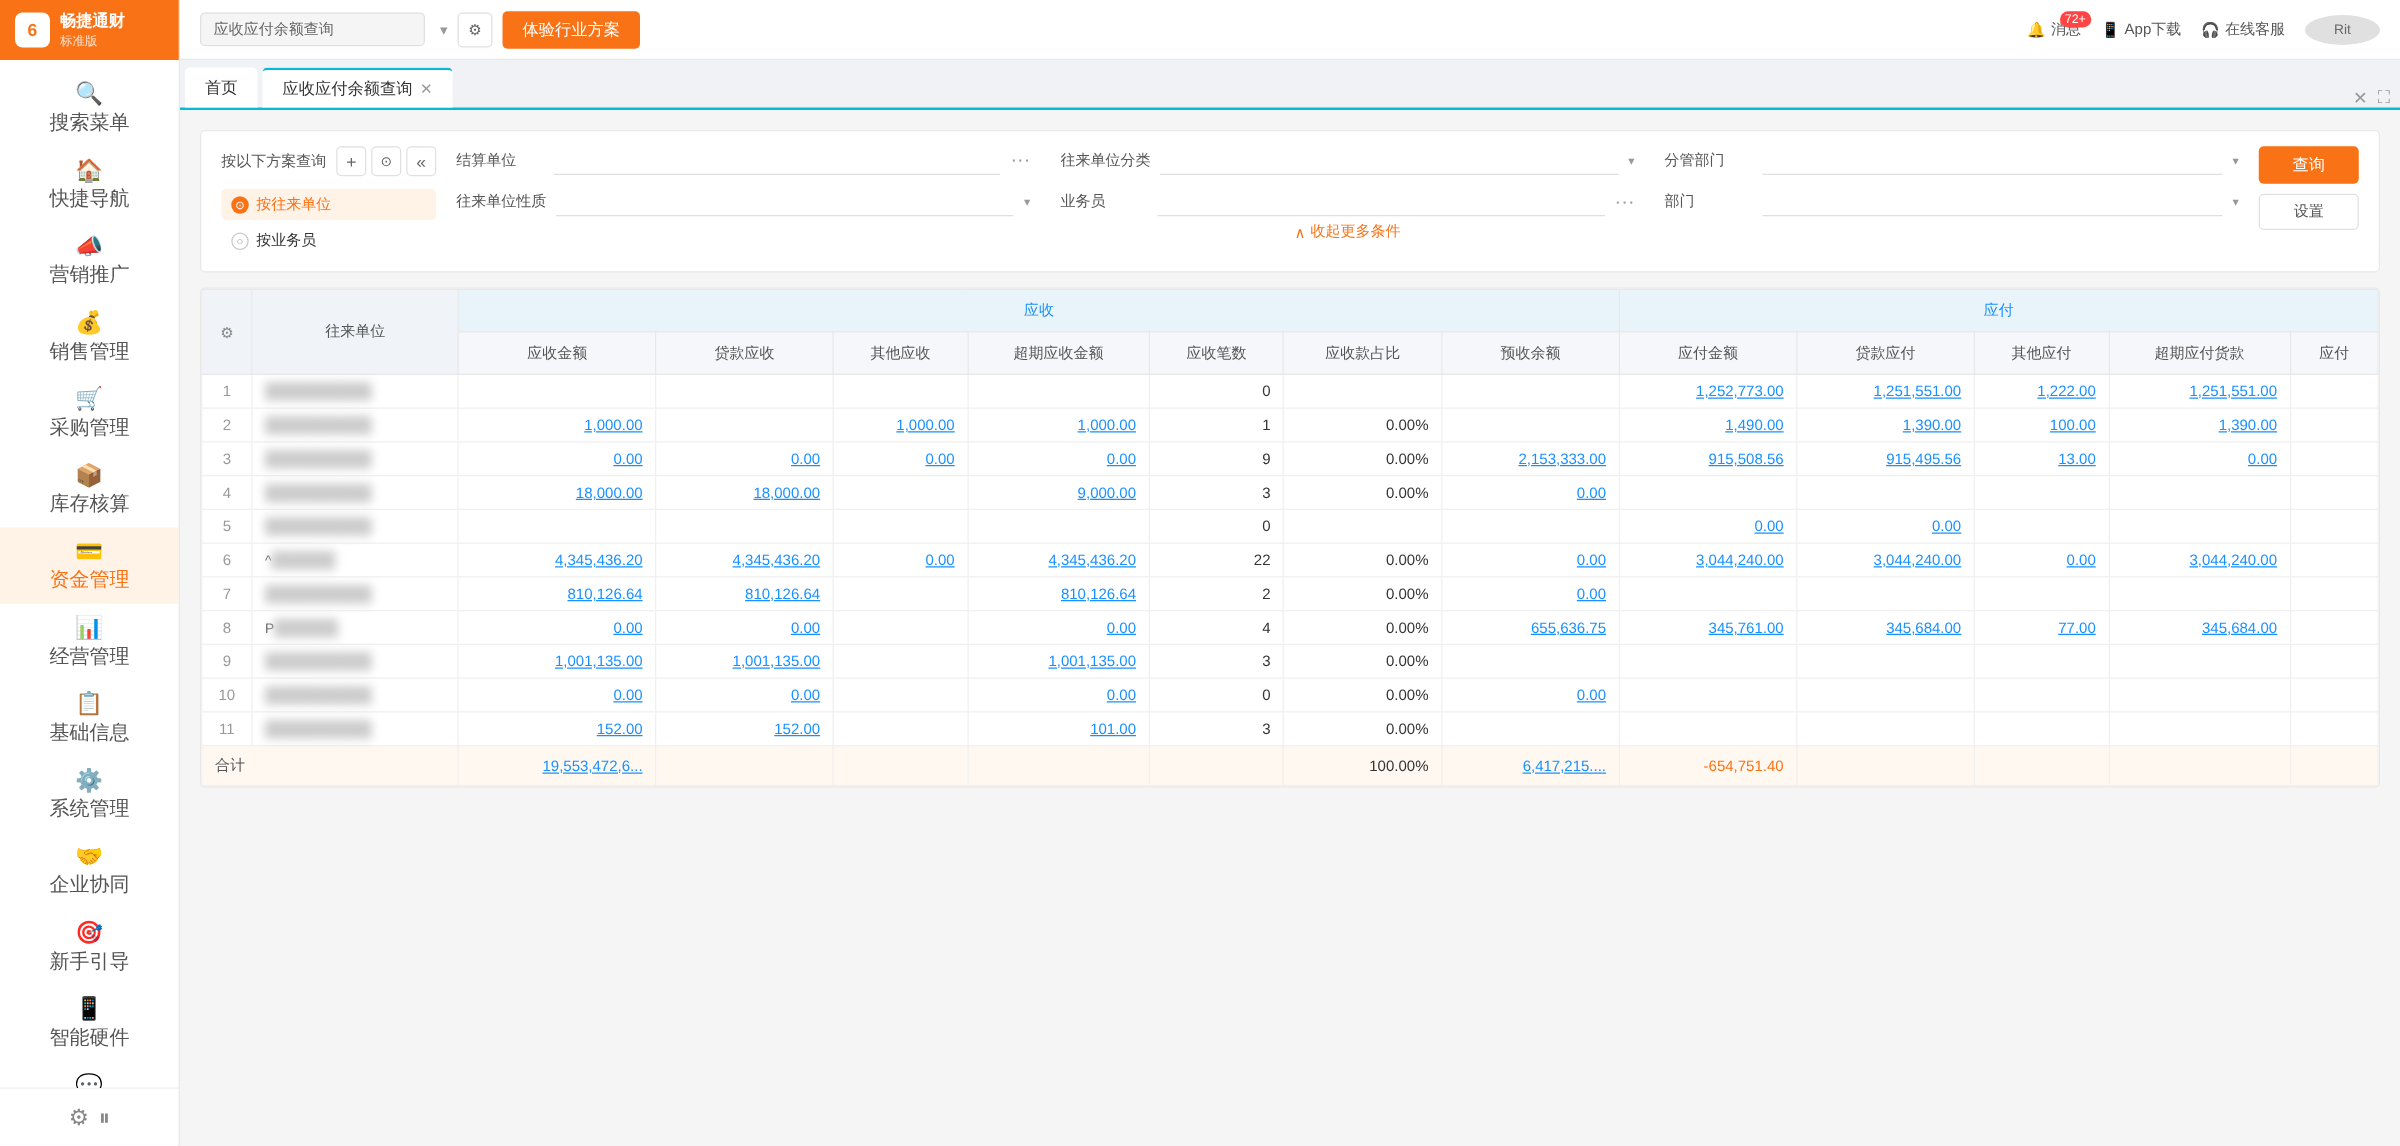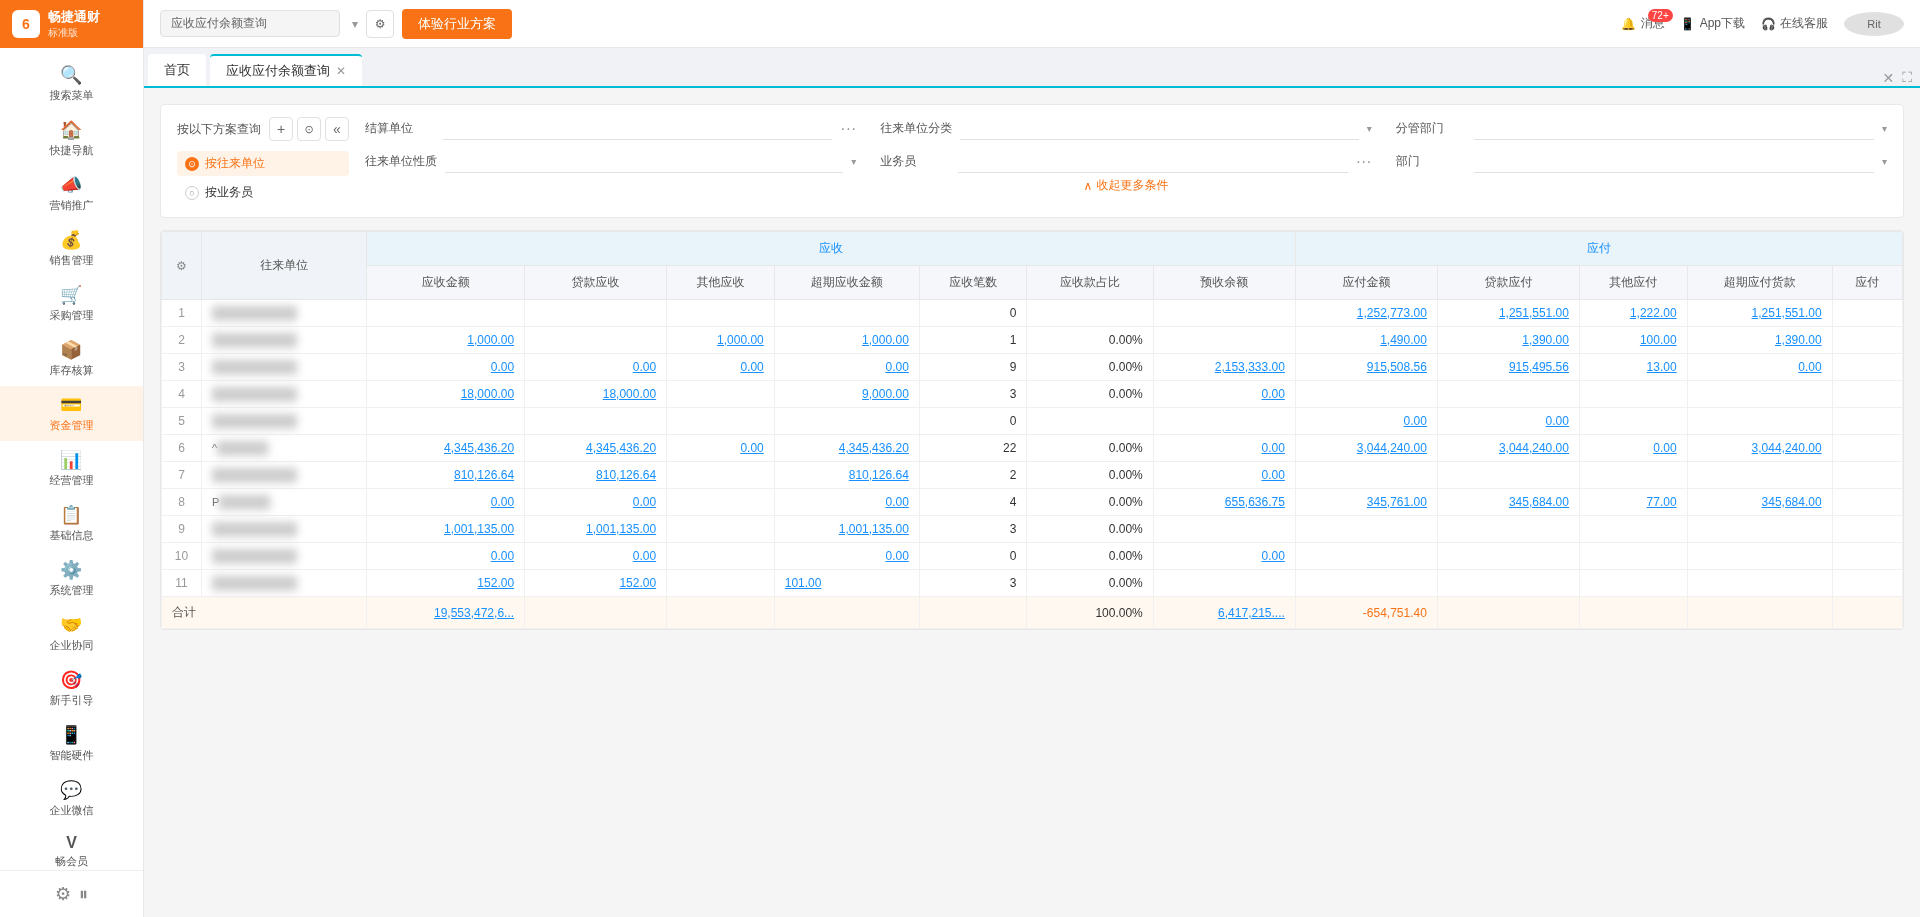--- a/index.html
+++ b/index.html
@@ -116,21 +116,21 @@
       display: flex;
       flex-direction: column;
       align-items: center;
       padding: 8px 0;
       cursor: pointer;
       color: #555;
       transition: background 0.2s;
     }
     .sidebar-item.active { background: #fff3e8; color: #f97316; }
     .sidebar-item .si-icon { font-size: 18px; margin-bottom: 2px; }
-    .sidebar-item .si-label { font-size: 11px; }
+    .sidebar-item .si-label { font-size: 16px; }
     .sidebar-footer {
       padding: 12px;
       border-top: 1px solid #f0f0f0;
       display: flex;
       gap: 8px;
       align-items: center;
       justify-content: center;
     }
 
     
@@ -597,20 +597,24 @@
               <select class="field-select"><option></option></select>
               <span class="chevron-icon">▾</span>
             </div>
           </div>
           <div class="collapse-row">
             <span>∧</span>
             <span>收起更多条件</span>
           </div>
         </div>
 
+        <div class="btn-group-col">
+          <button class="query-btn">查询</button>
+          <button class="setting-btn">设置</button>
+        </div>
       </div>
     </div>
 
     <div class="table-section">
       <div class="table-wrap">
         <table>
           <thead>
             <tr class="header-group">
               <th rowspan="2" style="width:40px;">
                 <span class="settings-gear">⚙</span>
@@ -794,21 +798,21 @@
                 <td style="text-align: right;"></td>
                 <td style="text-align: right;"></td>
                 <td style="text-align: right;"></td>
               </tr>
               <tr>
                 <td style="text-align: center; color: rgb(153, 153, 153);">11</td>
                 <td style="text-align: left;"><span class="blurred" style="background:#ccc;color:#ccc;border-radius:2px;">██████████</span></td>
                 <td style="text-align: right;"><span class="cell-link">152.00</span></td>
                 <td style="text-align: right;"><span class="cell-link">152.00</span></td>
                 <td style="text-align: right;"></td>
-                <td style="text-align: left;"><span class="cell-link">101.00</span></td>
+                <td style="text-align: right;"><span class="cell-link">101.00</span></td>
                 <td style="text-align: right;">3</td>
                 <td style="text-align: right;">0.00%</td>
                 <td style="text-align: right;"></td>
                 <td style="text-align: right;"></td>
                 <td style="text-align: right;"></td>
                 <td style="text-align: right;"></td>
                 <td style="text-align: right;"></td>
                 <td style="text-align: right;"></td>
               </tr>
             </tbody>

